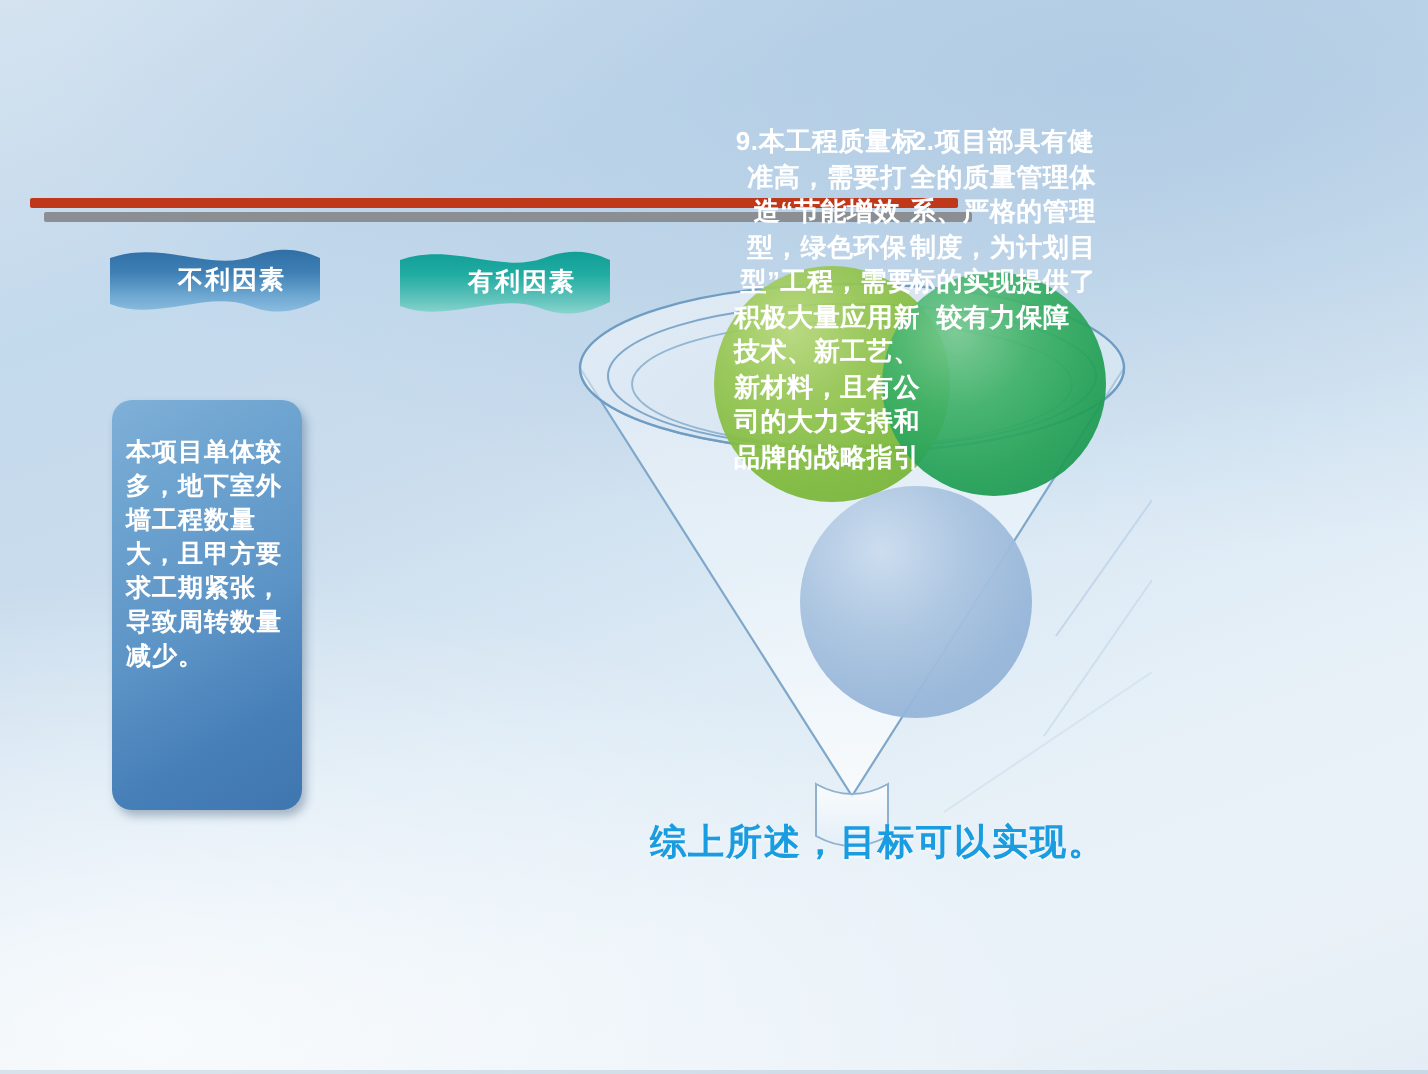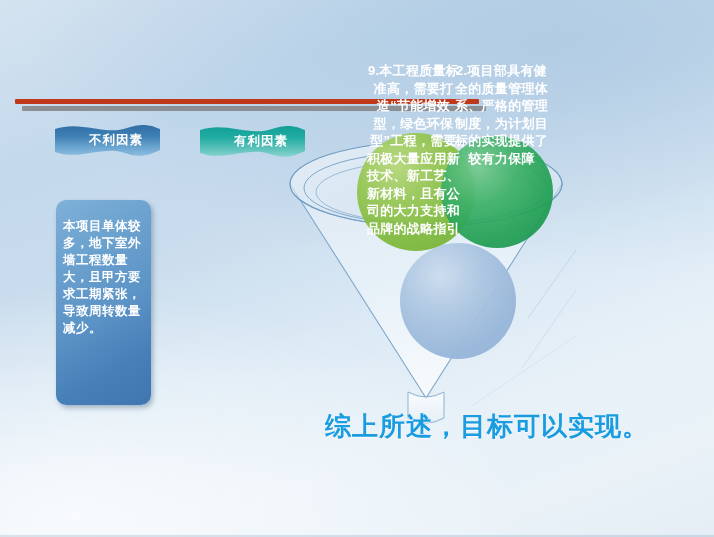--- a/index.html
+++ b/index.html
@@ -193,21 +193,21 @@
     top: 253px;
     width: 95px;
   }
 
   
   #conclusion {
     position: absolute;
     left: 325px;
     top: 409px;
     font-family: "DejaVu Serif", "Liberation Serif", serif;
-    font-size: 26px;
+    font-size: 18px;
     font-weight: 700;
     color: #199ce0;
     letter-spacing: 1px;
     white-space: nowrap;
     text-shadow: 0 1px 1px rgba(255,255,255,.7);
   }
 </style>
 </head>
 <body>
 

